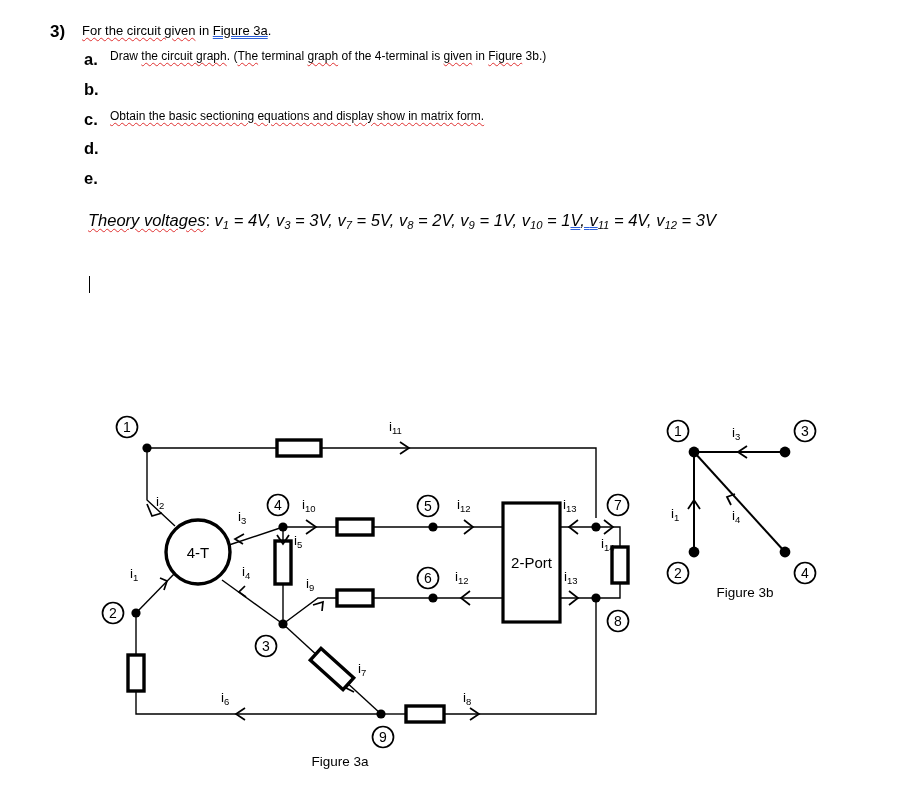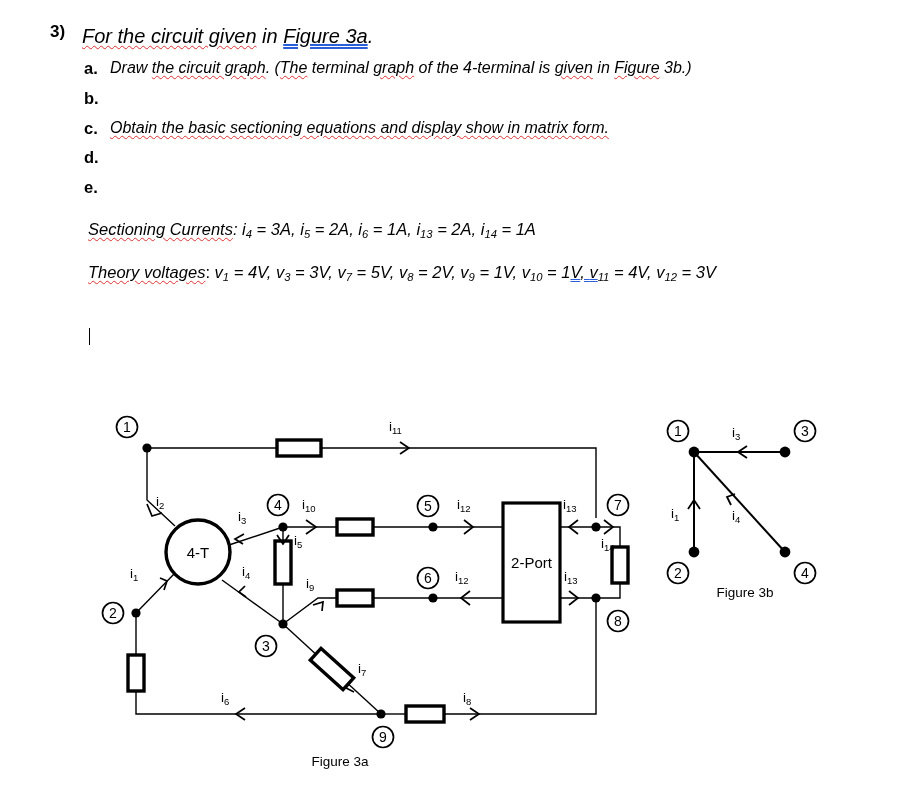--- a/index.html
+++ b/index.html
@@ -31,46 +31,44 @@
   .q-num {
     font-weight: bold;
     font-size: 17px;
     width: 32px;
     text-align: left;
     padding-left: 50px;
     box-sizing: content-box;
     flex: 0 0 auto;
   }
   .q-text {
-    font-size: 20px;
+    font-size: 13px;
     line-height: 1.45;
-    font-style: italic;
   }
 
   .sub-list {
     margin: 0;
     padding: 0;
   }
   .sub-row {
     display: flex;
     align-items: flex-start;
     line-height: 1.5;
   }
   .sub-let {
     font-weight: bold;
     font-size: 16.5px;
     width: 26px;
     margin-left: 84px;
     flex: 0 0 auto;
   }
   .sub-txt {
-    font-size: 16px;
+    font-size: 12px;
     line-height: 1.5;
     max-width: 745px;
-    font-style: italic;
   }
 
   .para {
     font-size: 16.5px;
     margin-left: 88px;
     line-height: 1.5;
     max-width: 760px;
   }
   .para.gap { margin-top: 17px; }
 
@@ -174,26 +172,20 @@
     <div class="sub-row" style="margin-top:5px;">
       <div class="sub-let">d.</div>
     </div>
 
     <div class="sub-row" style="margin-top:5px;">
       <div class="sub-let">e.</div>
     </div>
 
   </div>
 
-  <div class="para gap">
-    <span class="ital sq">Sectioning Currents</span><span class="ital">:</span>
-    <span class="mono-it">
-      <i>i</i><sub>4</sub> = 3<i>A</i>, <i>i</i><sub>5</sub> = 2<i>A</i>, <i>i</i><sub>6</sub> = 1<i>A</i>, <i>i</i><sub>13</sub> = 2<i>A</i>, <i>i</i><sub>14</sub> = 1<i>A</i>
-    </span>
-  </div>
 
   <div class="para gap">
     <span class="ital sq">Theory voltages</span>:
     <span class="mono-it">
       <i>v</i><sub>1</sub> = 4<i>V</i>, <i>v</i><sub>3</sub> = 3<i>V</i>, <i>v</i><sub>7</sub> = 5<i>V</i>, <i>v</i><sub>8</sub> = 2<i>V</i>, <i>v</i><sub>9</sub> = 1<i>V</i>, <i>v</i><sub>10</sub> = 1<span class="gr"><i>V</i>, <i>v</i></span><sub>11</sub> = 4<i>V</i>, <i>v</i><sub>12</sub> = 3<i>V</i>
     </span>
   </div>
 
   <div class="para" style="margin-top:38px;">
     <span class="caret"></span>

